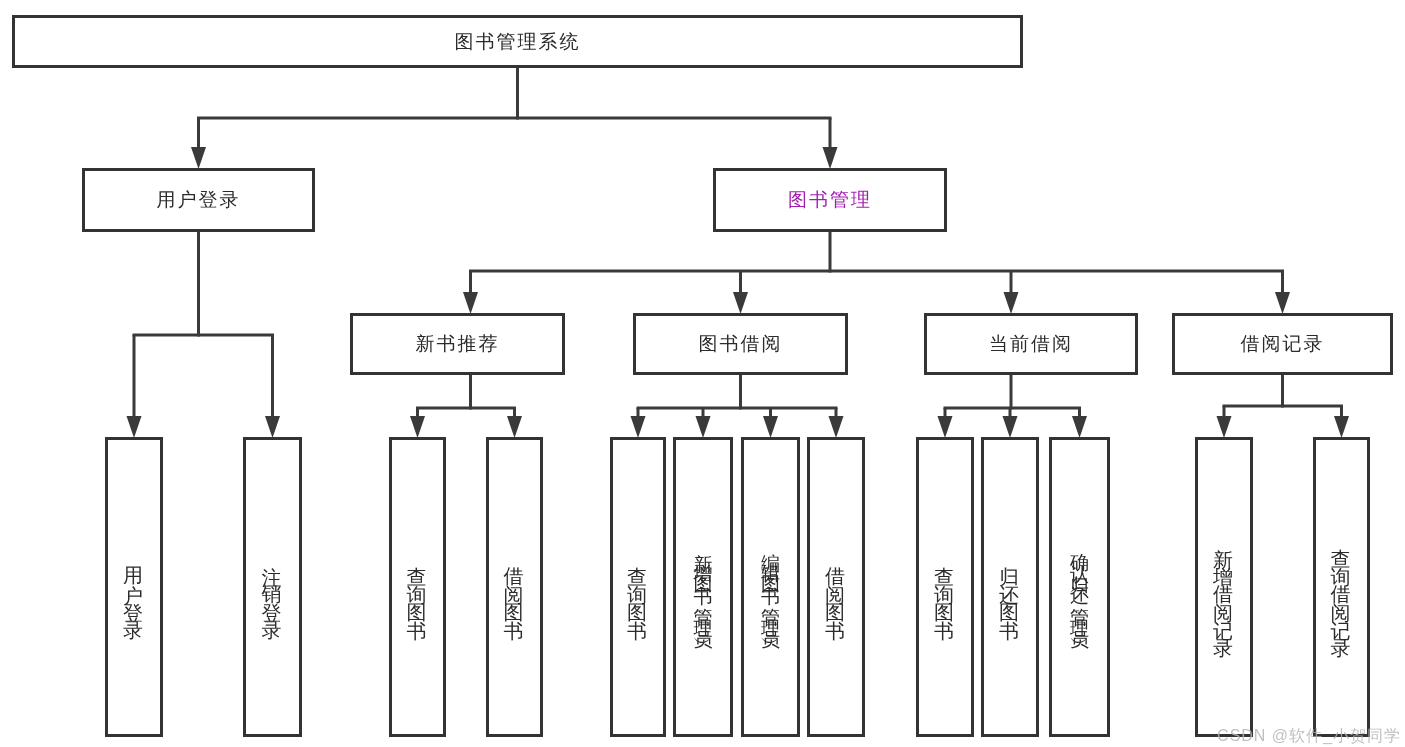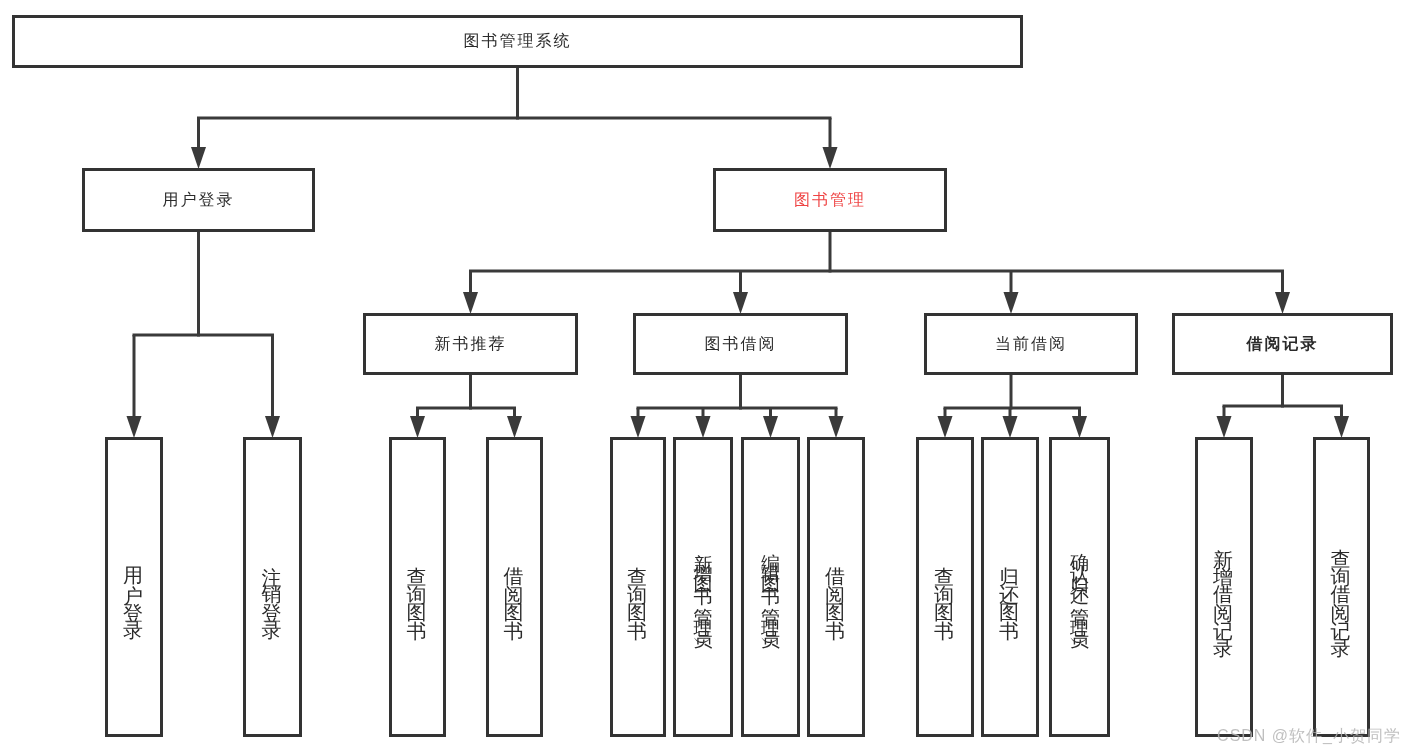--- a/index.html
+++ b/index.html
@@ -5,21 +5,21 @@
   html,body{margin:0;padding:0;background:#ffffff;}
   .canvas{
     position:relative;width:1405px;height:747px;background:#ffffff;
     font-family:"Liberation Sans","DejaVu Sans",sans-serif;overflow:hidden;
   }
   .connector-layer{position:absolute;left:0;top:0;width:1405px;height:747px;z-index:1;}
   .node{
     position:absolute;box-sizing:border-box;border:3px solid #333333;background:#ffffff;
     display:flex;align-items:center;justify-content:center;z-index:2;
   }
-  .node span{font-size:16px;letter-spacing:2px;white-space:nowrap;}
+  .node span{font-size:19px;letter-spacing:2px;white-space:nowrap;}
   .node.vert span{
     writing-mode:vertical-rl;text-orientation:mixed;
     font-size:20px;letter-spacing:18px;
   }
   .node.vert.tight span{font-size:19px;letter-spacing:11px;}
   .watermark{
     position:absolute;right:4px;bottom:0px;z-index:5;
     font-size:16px;letter-spacing:1px;opacity:.85;
   }
 </style>
@@ -82,33 +82,33 @@
       <polygon points="1334,416 1349,416 1341.5,438" fill="#3a3a3a"></polygon>
     </svg>
   <div id="nodes-layer">
       <div class="node" style="left: 12px; top: 15px; width: 1011px; height: 53px; border-color: rgb(51, 51, 51); background: rgb(255, 255, 255);">
         <span style="color: rgb(43, 43, 43);">图书管理系统</span>
       </div>
       <div class="node" style="left: 82px; top: 168px; width: 233px; height: 64px; border-color: rgb(51, 51, 51); background: rgb(255, 255, 255);">
         <span style="color: rgb(43, 43, 43);">用户登录</span>
       </div>
       <div class="node" style="left: 713px; top: 168px; width: 234px; height: 64px; border-color: rgb(51, 51, 51); background: rgb(255, 255, 255);">
-        <span style="color: #ef4444;">图书管理</span>
+        <span style="color: #a21caf;">图书管理</span>
       </div>
-      <div class="node" style="left: 363px; top: 313px; width: 215px; height: 62px; border-color: rgb(51, 51, 51); background: rgb(255, 255, 255);">
+      <div class="node" style="left: 350px; top: 313px; width: 215px; height: 62px; border-color: rgb(51, 51, 51); background: rgb(255, 255, 255);">
         <span style="color: rgb(43, 43, 43);">新书推荐</span>
       </div>
       <div class="node" style="left: 633px; top: 313px; width: 215px; height: 62px; border-color: rgb(51, 51, 51); background: rgb(255, 255, 255); text-align: right;">
         <span style="color: rgb(43, 43, 43);">图书借阅</span>
       </div>
       <div class="node" style="left: 924px; top: 313px; width: 214px; height: 62px; border-color: rgb(51, 51, 51); background: rgb(255, 255, 255);">
         <span style="color: rgb(43, 43, 43);">当前借阅</span>
       </div>
       <div class="node" style="left: 1172px; top: 313px; width: 221px; height: 62px; border-color: rgb(51, 51, 51); background: rgb(255, 255, 255);">
-        <span style="color: rgb(43, 43, 43); font-weight: bold;">借阅记录</span>
+        <span style="color: rgb(43, 43, 43);">借阅记录</span>
       </div>
       <div class="node vert" style="left: 105px; top: 437px; width: 58px; height: 300px; border-color: rgb(51, 51, 51); background: rgb(255, 255, 255);">
         <span style="color: rgb(43, 43, 43);">用户登录</span>
       </div>
       <div class="node vert" style="left: 243px; top: 437px; width: 59px; height: 300px; border-color: rgb(51, 51, 51); background: rgb(255, 255, 255);">
         <span style="color: rgb(43, 43, 43);">注销登录</span>
       </div>
       <div class="node vert" style="left: 389px; top: 437px; width: 57px; height: 300px; border-color: rgb(51, 51, 51); background: rgb(255, 255, 255);">
         <span style="color: rgb(43, 43, 43);">查询图书</span>
       </div>

